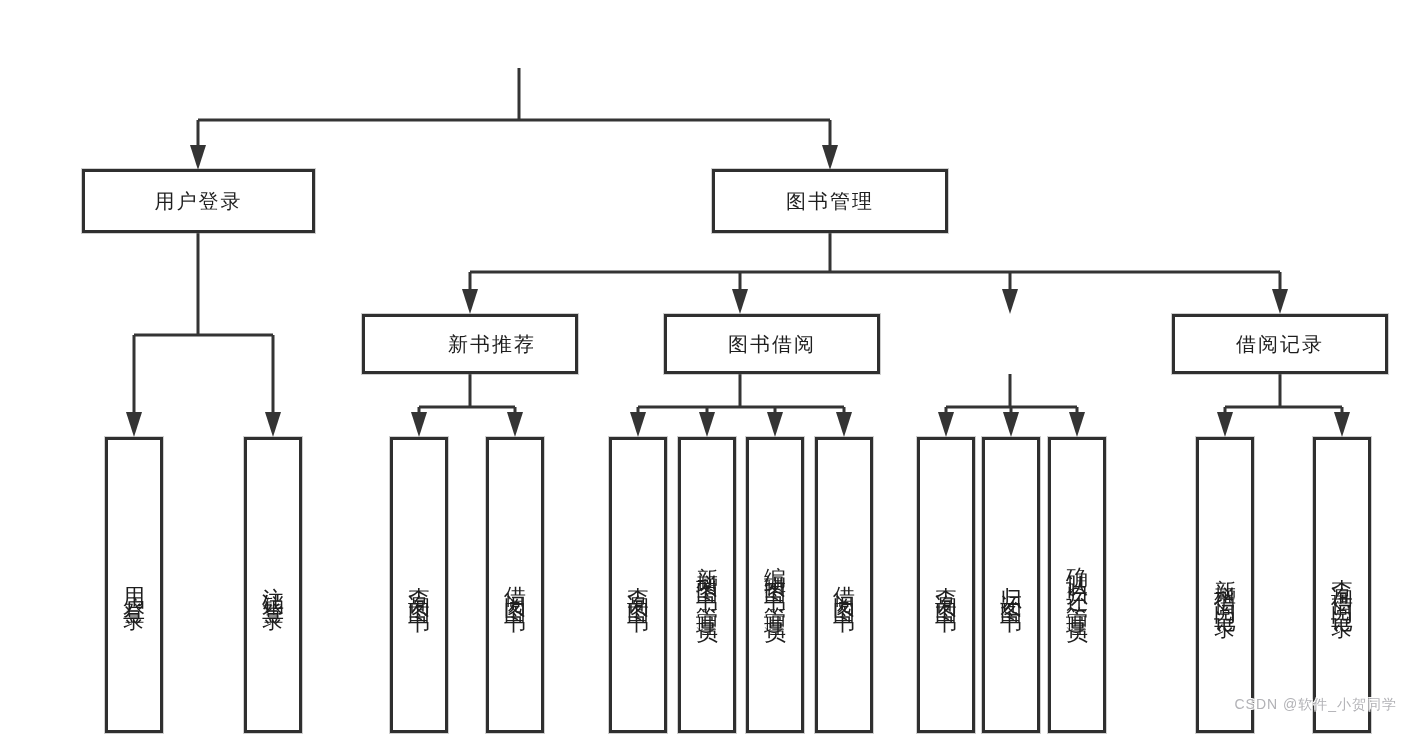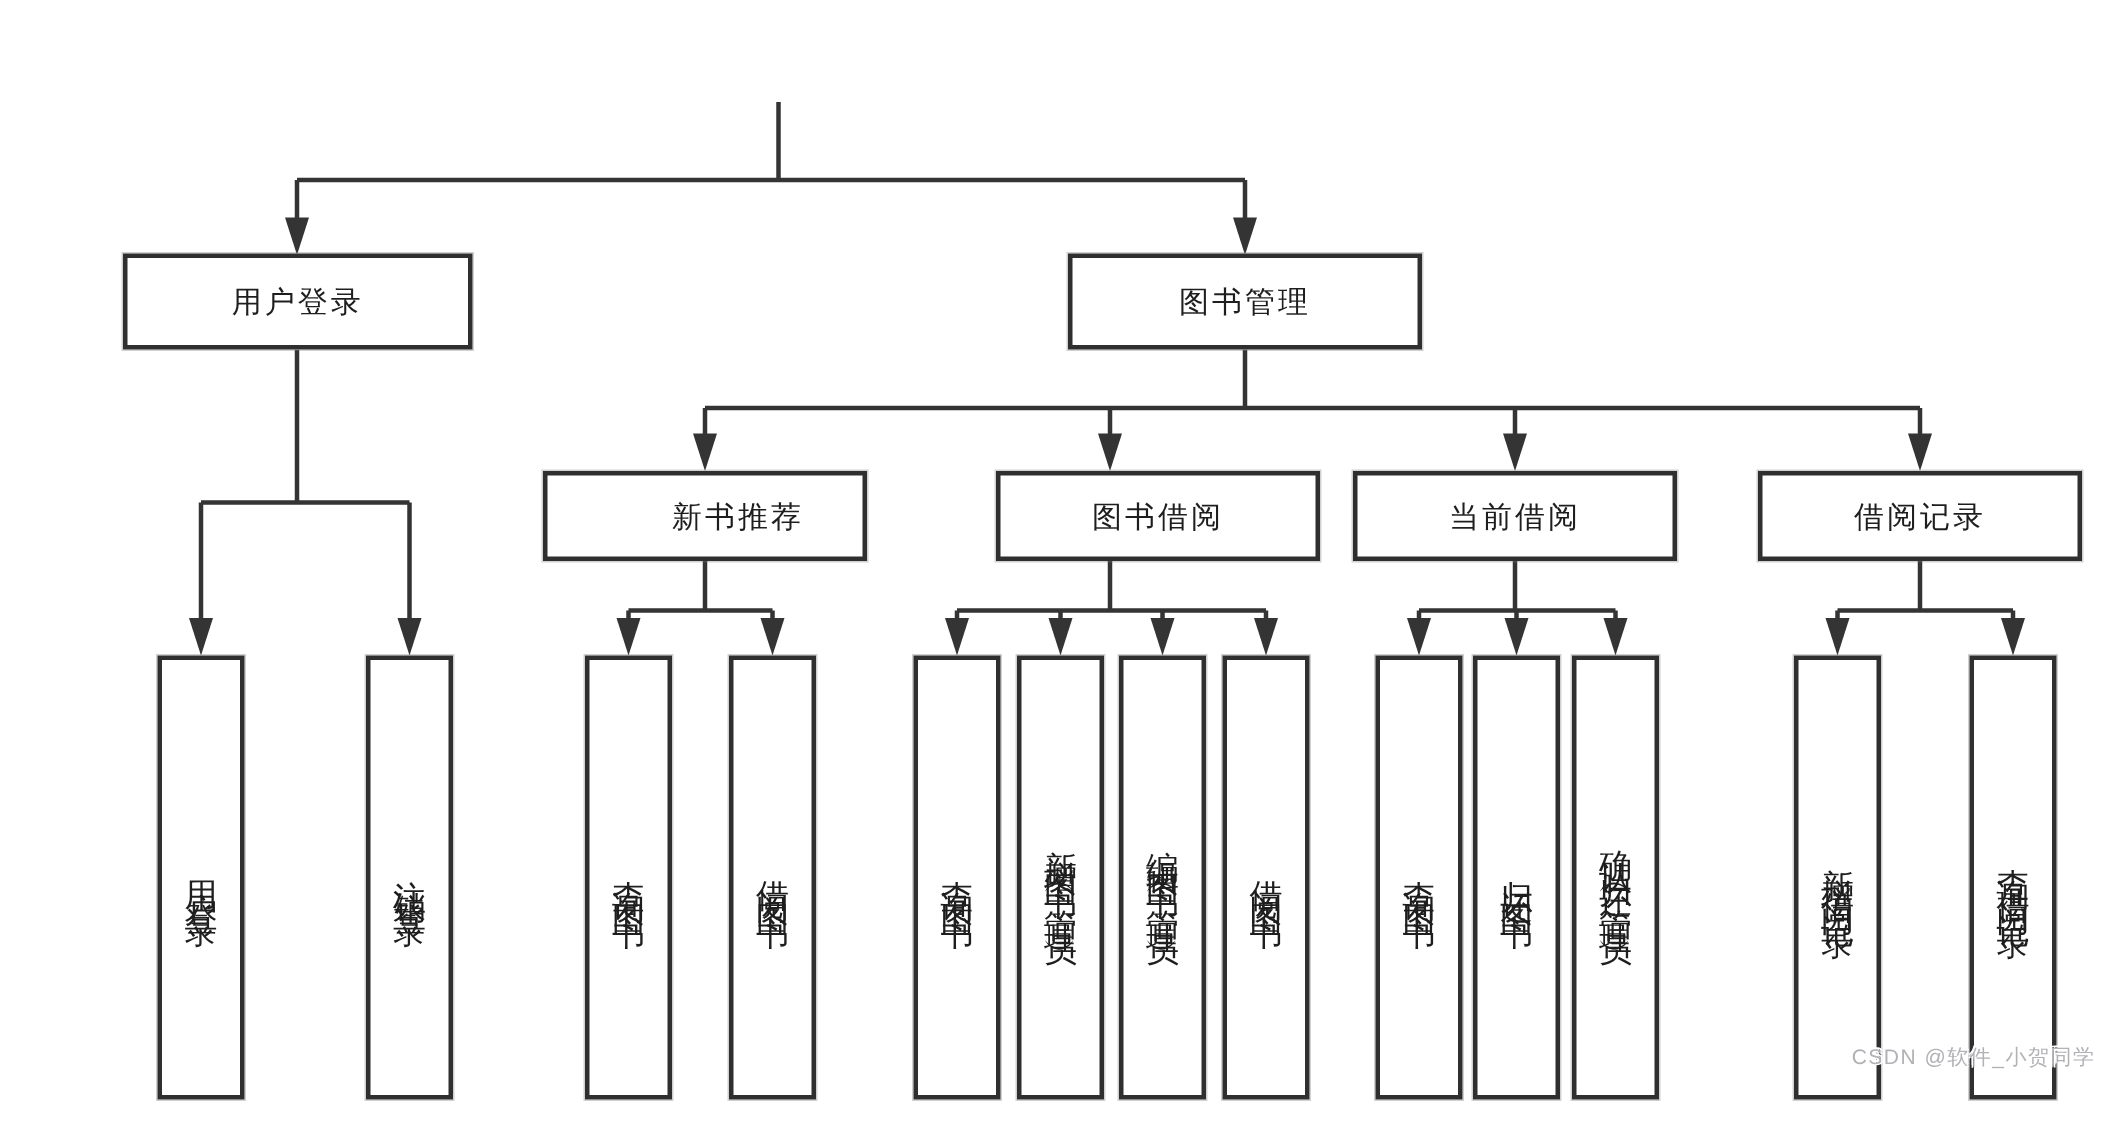--- a/index.html
+++ b/index.html
@@ -90,21 +90,20 @@
     <polygon points="1225,437 1217,412 1233,412"></polygon>
     <polygon points="1342,437 1334,412 1350,412"></polygon>
   </svg>
 
 
   <div class="node h-box" style="left:82px;top:169px;width:233px;height:64px;">用户登录</div>
   <div class="node h-box" style="left:712px;top:169px;width:236px;height:64px;text-align:right;">图书管理</div>
 
   <div class="node h-box" style="left:362px;top:314px;width:216px;height:60px;padding-left:44px;">新书推荐</div>
   <div class="node h-box" style="left:632px;top:314px;width:216px;height:60px;margin-left:32px;">图书借阅</div>
-  <div class="node h-box" style="left:902px;top:314px;width:216px;height:60px;">当前借阅</div>
   <div class="node h-box" style="left:1172px;top:314px;width:216px;height:60px;">借阅记录</div>
 
   <div class="node v-box" style="left:105px;top:437px;">
     <span class="v-label">用户登录</span>
   </div>
   <div class="node v-box" style="left:244px;top:437px;">
     <span class="v-label">注销登录</span>
   </div>
 
   <div class="node v-box" style="left:390px;top:437px;">

